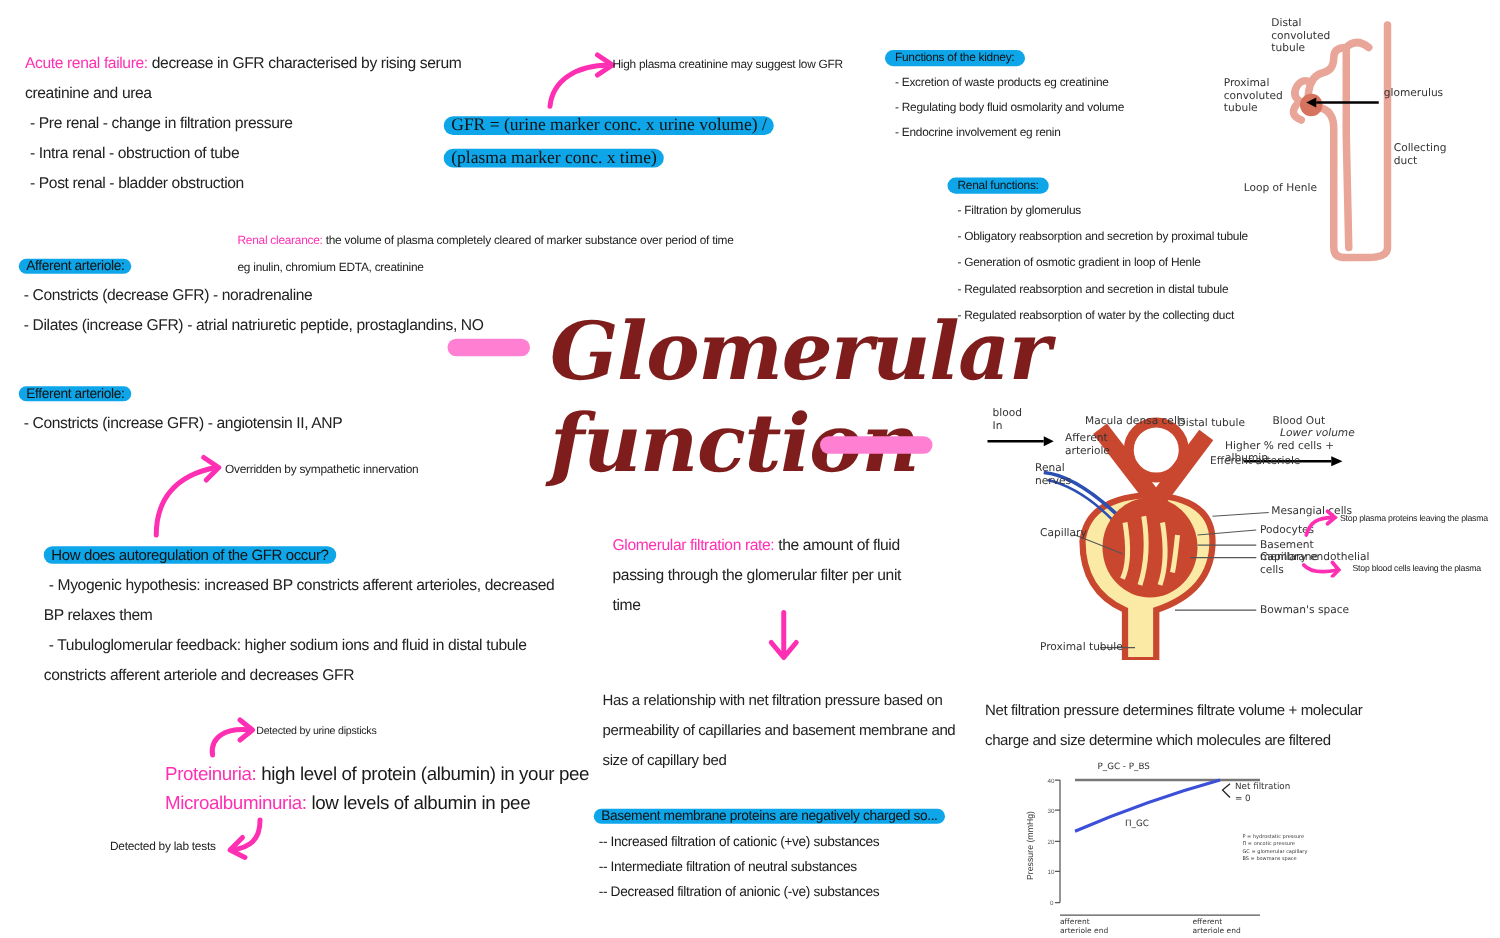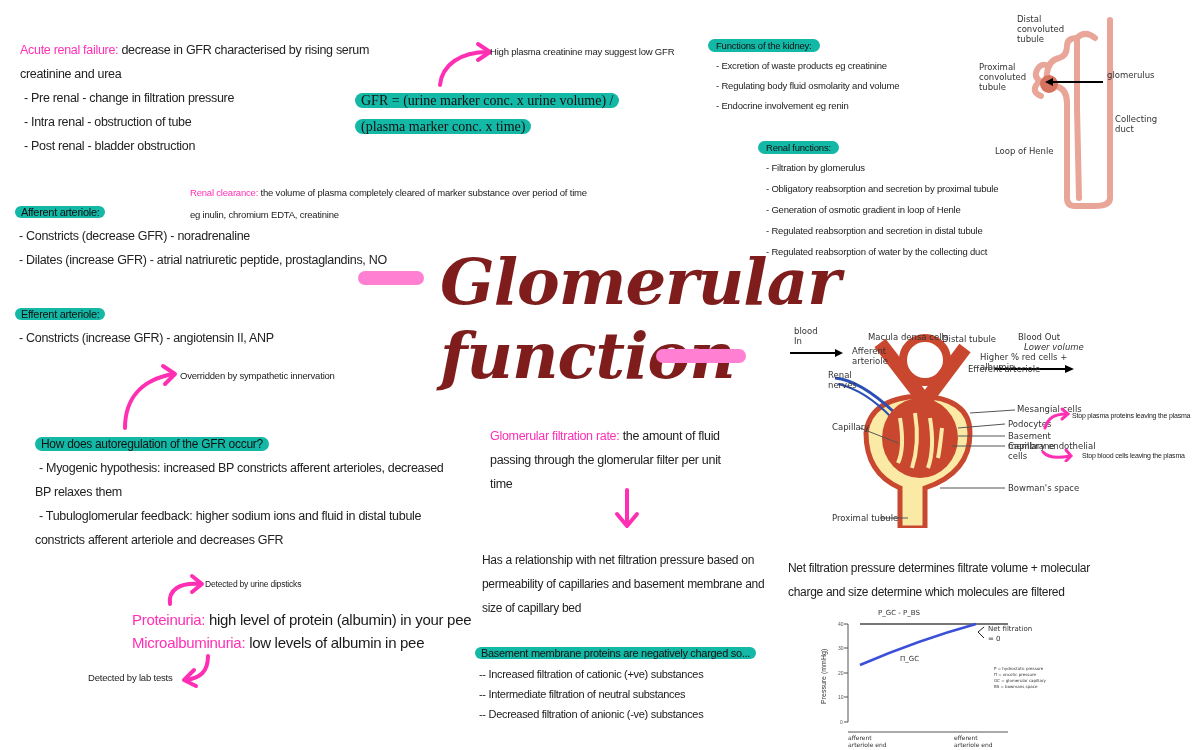--- a/index.html
+++ b/index.html
@@ -2,21 +2,21 @@
 <html><head>
 <meta charset="utf-8">
 <style>
   * { box-sizing: border-box; margin: 0; padding: 0; }
   html, body { width: 1200px; height: 750px; background: #ffffff; overflow: hidden; }
   body { position: relative; font-family: "Liberation Sans", sans-serif; color: #1a1a1a; font-size: 12px; }
   .abs { position: absolute; }
   .txt { font-size: 12.5px; line-height: 24px; color: #222; letter-spacing: -0.3px; }
   .small { font-size: 9.5px; line-height: 12px; color: #222; letter-spacing: -0.2px; }
   .pink { color: #ff2fb4; }
-  .hl { background: #14b8a6; border-radius: 9px; padding: 0 6px; color: #111; }
+  .hl { background: #0ea5e9; border-radius: 9px; padding: 0 6px; color: #111; }
   .title { font-family: "DejaVu Serif", serif; font-style: italic; font-weight: bold; color: #7f1d1d; font-size: 64px; line-height: 72px; letter-spacing: -1px; }
   .bar { background: #ff7fd3; border-radius: 8px; height: 14px; }
   .dlabel { font-family: "DejaVu Sans", sans-serif; font-size: 8.5px; color: #333; line-height: 10px; }
 </style>
 </head>
 <body>
 
 <div class="abs txt" style="left:20px; top:38px; width:380px;">
   <div><span class="pink">Acute renal failure:</span><span> decrease in GFR characterised by rising serum</span></div>
   <div>creatinine and urea</div>

